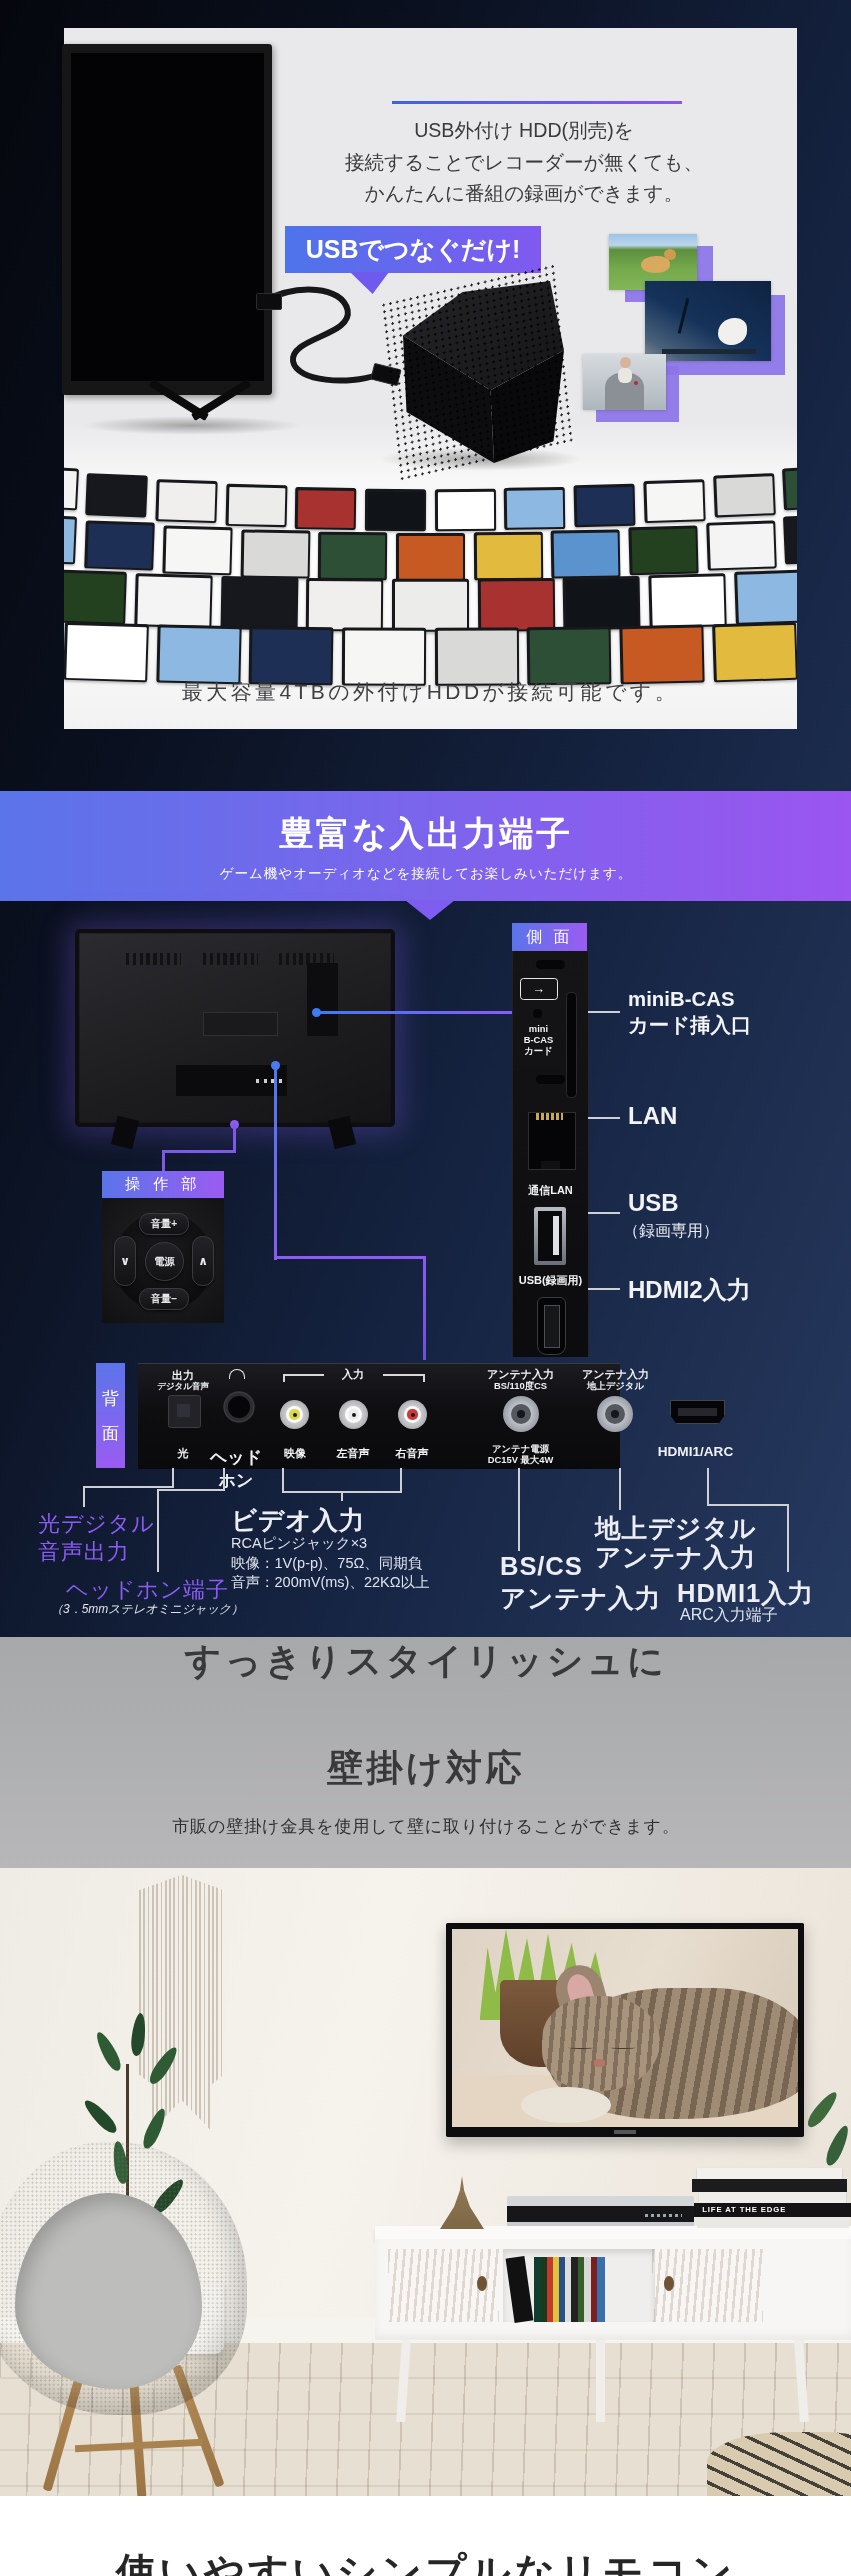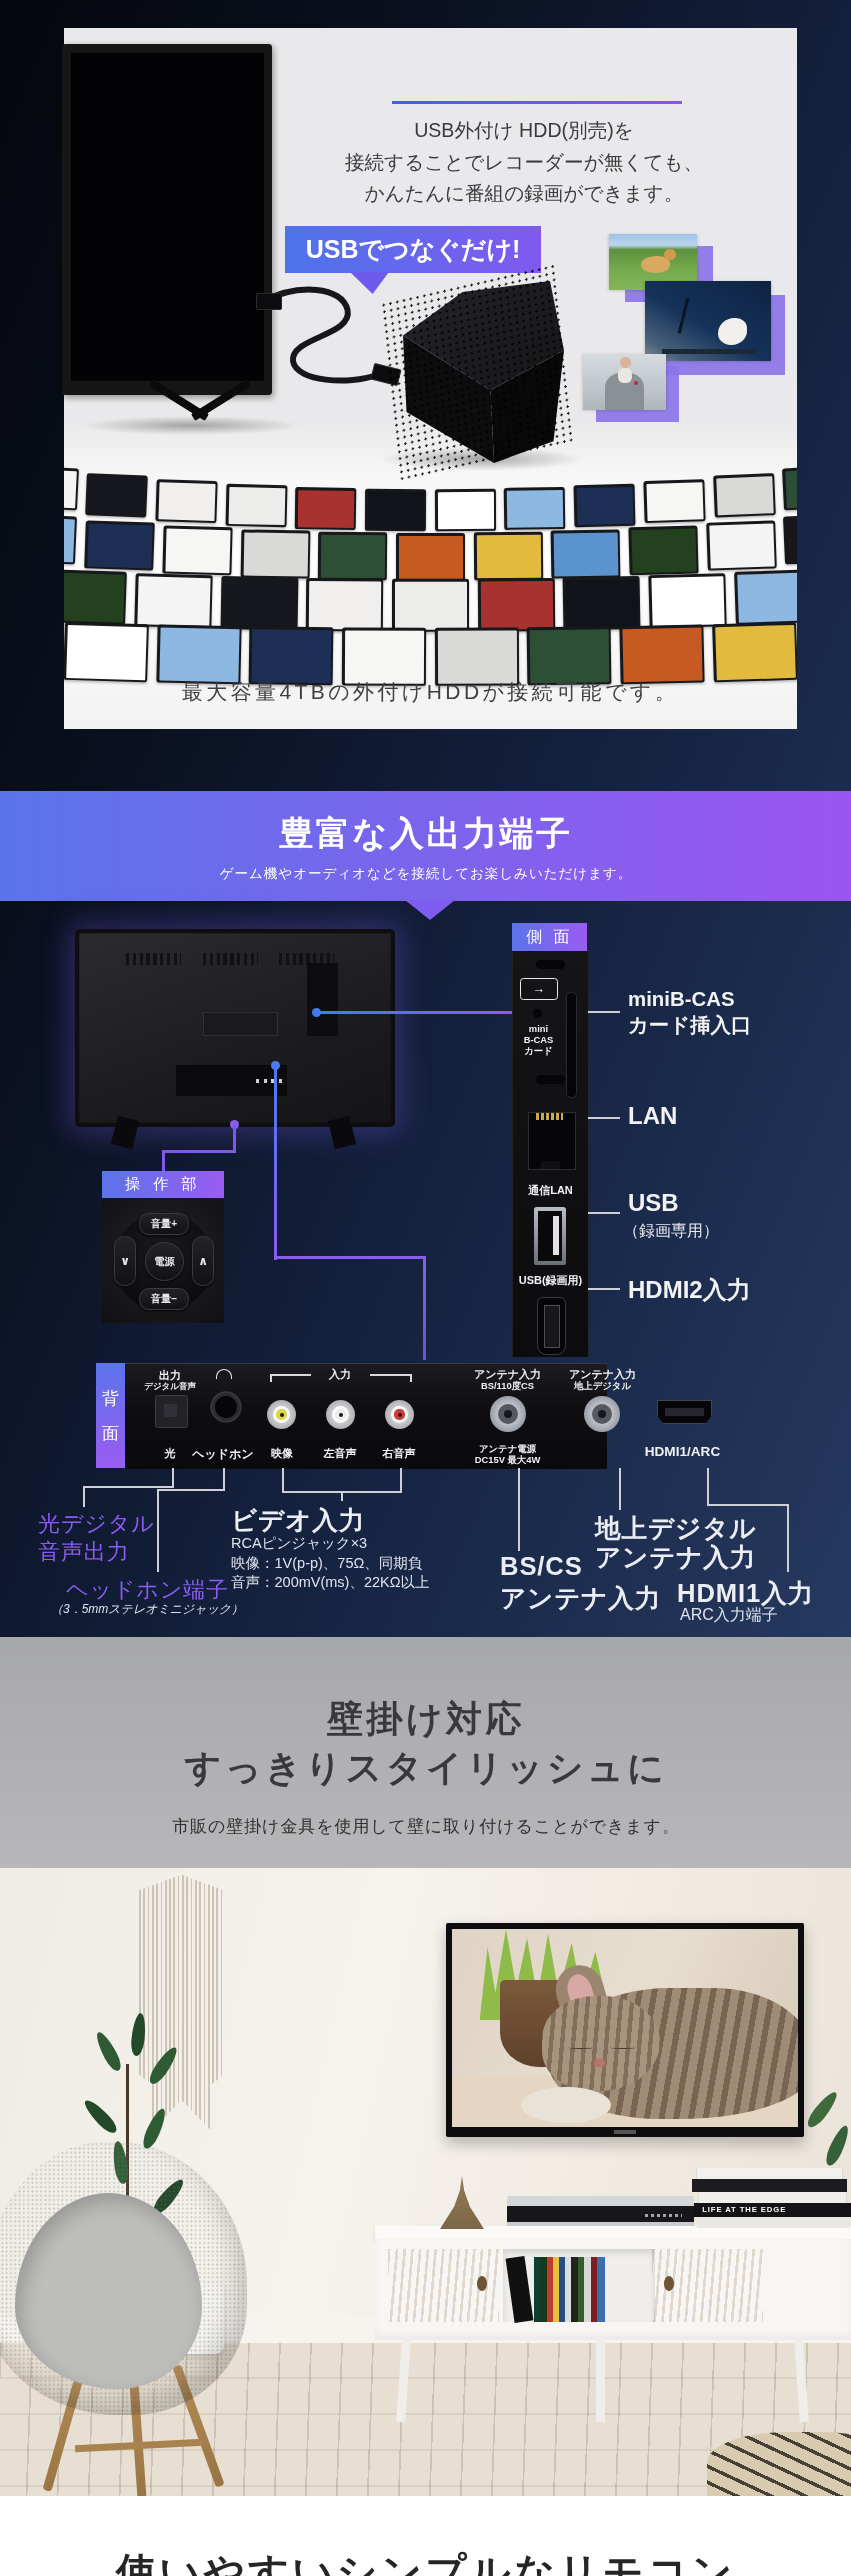--- a/index.html
+++ b/index.html
@@ -77,21 +77,21 @@
   .callout-label{position:absolute;color:#f2f3f5;font-weight:bold;}
   
   .pad{left:102px;top:1199px;width:122px;height:124px;overflow:hidden;
     background:radial-gradient(circle at 50% 45%,#242428,#161618 70%,#101012);}
   .pad-ring{position:absolute;left:11px;top:11px;width:101px;height:101px;border-radius:50%;
     background:radial-gradient(circle at 50% 40%,#1a1a1e,#0c0c0e 75%);box-shadow:inset 0 1.7px 2.6px rgba(255,255,255,.08);}
   .pbtn{position:absolute;background:linear-gradient(180deg,#232327,#121215);border:0.9px solid #3c3c40;
     color:#e8e8ea;font-size:10.2px;font-weight:bold;display:flex;align-items:center;justify-content:center;
     box-shadow:0 1.7px 2.6px rgba(0,0,0,.5);}
   
-  .back-panel{left:125px;top:1363px;width:482px;height:105px;
+  .back-panel{left:138px;top:1363px;width:482px;height:105px;
     background:linear-gradient(180deg,#1b1b20,#0e0e11 45%,#0a0a0c);
     border-top:1.7px solid #3a3a42;}
   .bp-label{position:absolute;color:#f0f1f4;font-weight:bold;text-align:center;}
   .rca{position:absolute;width:29px;height:29px;border-radius:50%;
     background:radial-gradient(circle,#f2f2f2,#b8b8bc 62%,#85858a);}
   .rca i{position:absolute;left:6px;top:6px;width:17px;height:17px;border-radius:50%;background:#fafafa;display:block;}
   .rca b{position:absolute;left:9.4px;top:9.4px;width:10.2px;height:10.2px;border-radius:50%;display:block;}
   .rca u{position:absolute;left:12.8px;top:12.8px;width:4.3px;height:4.3px;border-radius:50%;background:#1a1a1c;display:block;}
   .coax{position:absolute;width:36px;height:36px;border-radius:50%;
     background:radial-gradient(circle,#eceef0,#9a9ea8 70%,#6a6e78);}
@@ -408,21 +408,21 @@
     <div class="bp-label" style="left:2.6px;top:17px;width:85px;font-size:8.5px;">デジタル音声</div>
     <div class="abs" style="left:30px;top:31px;width:31px;height:31px;background:#232327;border:1.7px solid #3c3c42;border-radius:2.6px;">
       <div style="position:absolute;left:7.7px;top:7.7px;width:13.6px;height:13.6px;background:#303038;"></div>
     </div>
     <div class="bp-label" style="left:11px;top:82px;width:68px;font-size:11px;">光</div>
 
     <div class="abs" style="left:91px;top:5.1px;width:13.6px;height:8.5px;border:1.7px solid #e8e8ec;border-bottom:none;
          border-radius:8.5px 8.5px 0 0;"></div>
     <div class="abs" style="left:87px;top:29px;width:22px;height:22px;border-radius:50%;background:#060608;
          border:3.4px solid #2c2c30;box-shadow:0 0 0 1.7px #3a3a3e;"></div>
-    <div class="bp-label" style="left:64px;top:82px;width:68px;font-size:12px;text-align:center;">ヘッドホン</div>
+    <div class="bp-label" style="left:64px;top:82px;width:68px;font-size:17px;text-align:center;">ヘッドホン</div>
 
     <div class="bp-label" style="left:181px;top:3.4px;width:68px;font-size:11px;">入力</div>
     <div class="cl" style="left:145px;top:10.2px;width:41px;height:1.7px;background:#d8d8dc;"></div>
     <div class="cl" style="left:245px;top:10.2px;width:41px;height:1.7px;background:#d8d8dc;"></div>
     <div class="cl" style="left:145px;top:10.2px;width:1.7px;height:7.7px;background:#d8d8dc;"></div>
     <div class="cl" style="left:285px;top:10.2px;width:1.7px;height:7.7px;background:#d8d8dc;"></div>
     <div class="rca" style="left:142px;top:36px;">
         <i></i>
         <b style="background:#ddd74a;"></b>
         <u></u>
@@ -491,22 +491,22 @@
   <div class="ann-s" style="left:231px;top:1554px;">映像：1V(p-p)、75Ω、同期負</div>
   <div class="ann-s" style="left:231px;top:1573px;">音声：200mV(ms)、22KΩ以上</div>
   <div class="ann-B" style="left:500px;top:1552px;">BS/CS</div>
   <div class="ann-B" style="left:500px;top:1581px;">アンテナ入力</div>
   <div class="ann-B" style="left:595px;top:1511px;">地上デジタル</div>
   <div class="ann-B" style="left:595px;top:1540px;">アンテナ入力</div>
   <div class="ann-B" style="left:677px;top:1576px;">HDMI1入力</div>
   <div class="ann-s" style="left:680px;top:1605px;font-size:16px;">ARC入力端子</div>
 
   <div class="abs s3-band">
+    <div class="s3-t serif">すっきりスタイリッシュに</div>
     <div class="s3-t serif" style="margin-top:0;padding-top:58px;">壁掛け対応</div>
-    <div class="s3-t serif">すっきりスタイリッシュに</div>
     <div class="s3-sub">市販の壁掛け金具を使用して壁に取り付けることができます。</div>
   </div>
 
   <div class="abs photo3">
 
     <div class="abs" style="left:0;top:450px;width:852px;height:25.6px;background:#f6f4ef;border-bottom:1.7px solid #ddd6c9;"></div>
     <div class="abs" style="left:0;top:475px;width:852px;height:153px;background:#e7dfd2;
       background-image:repeating-linear-gradient(92deg,rgba(101,78,58,.20) 0 1.7px,transparent 1.7px 31px),
                        repeating-linear-gradient(180deg,transparent 0 34px,rgba(120,100,80,.12) 34px 36px);"></div>
 

